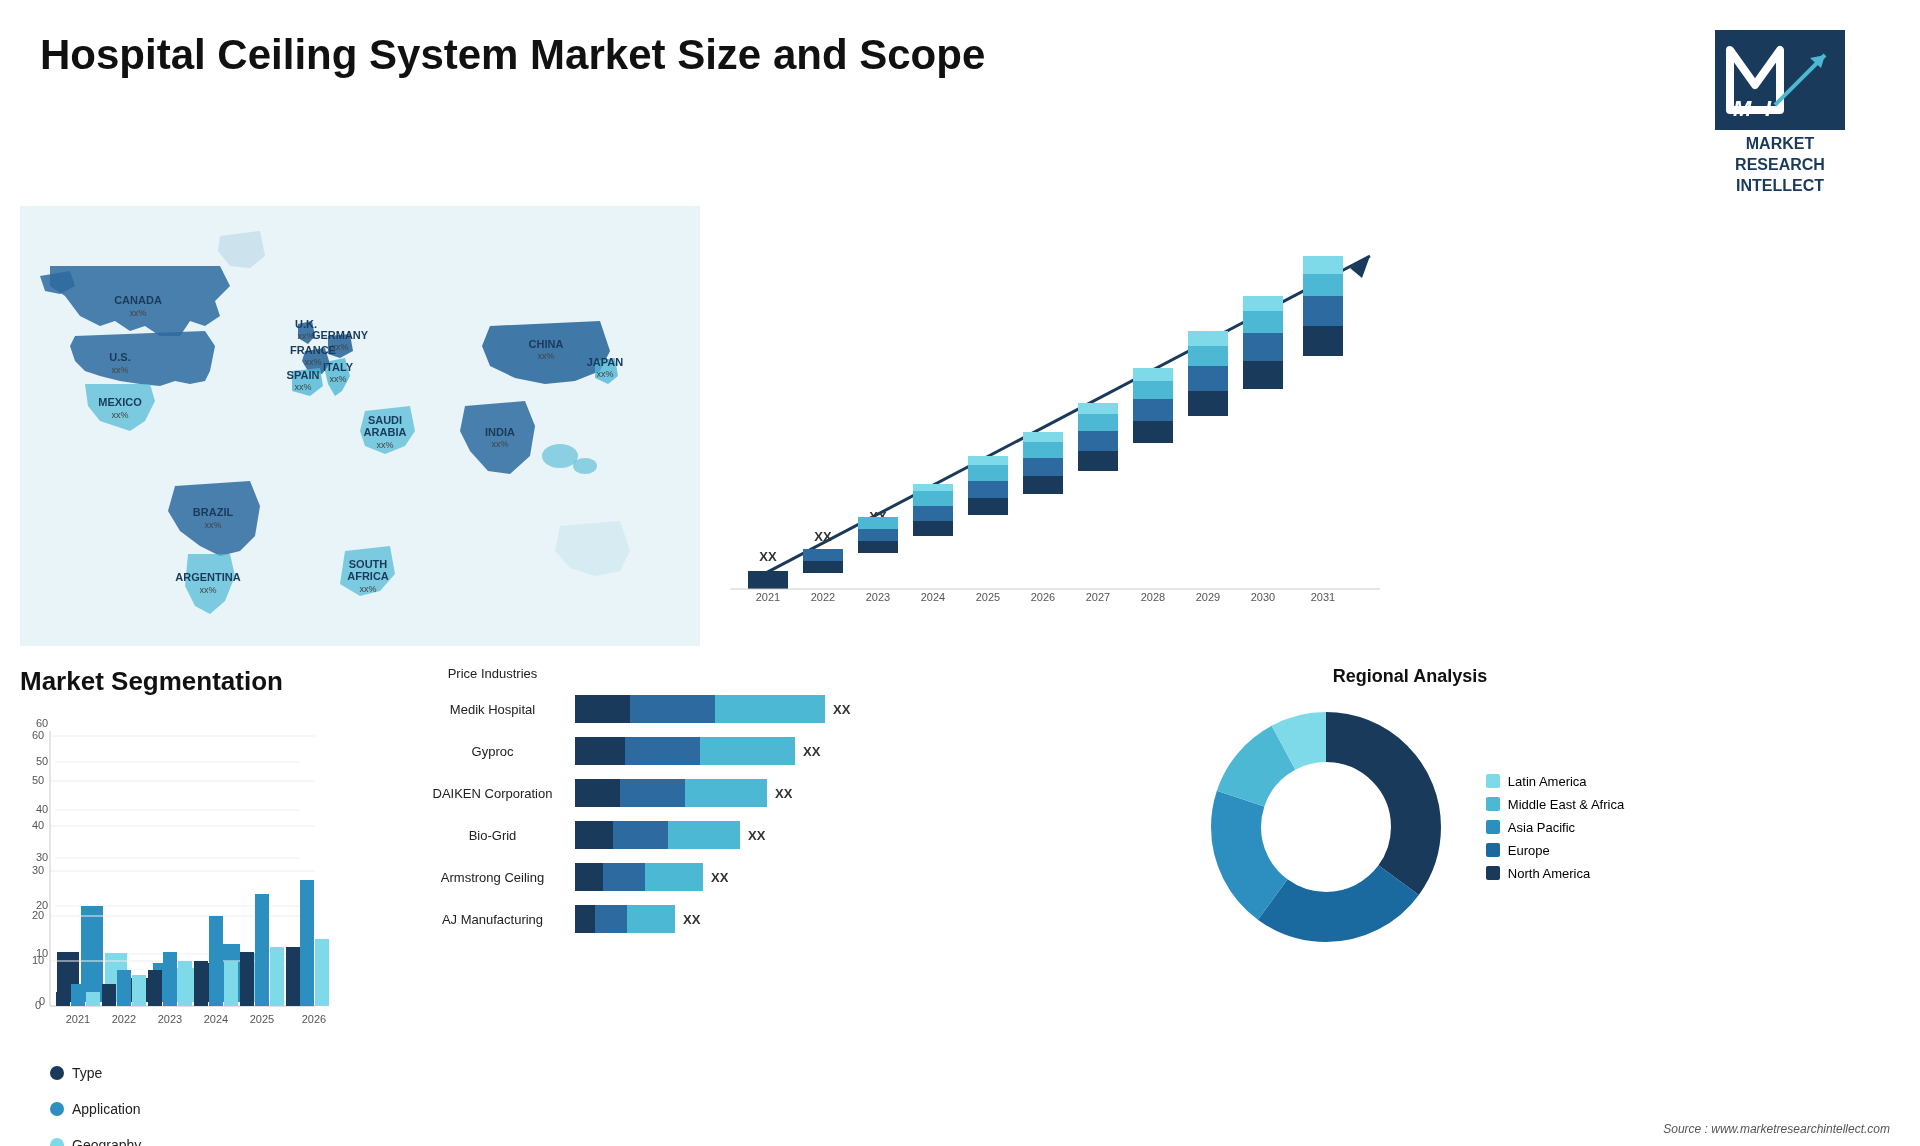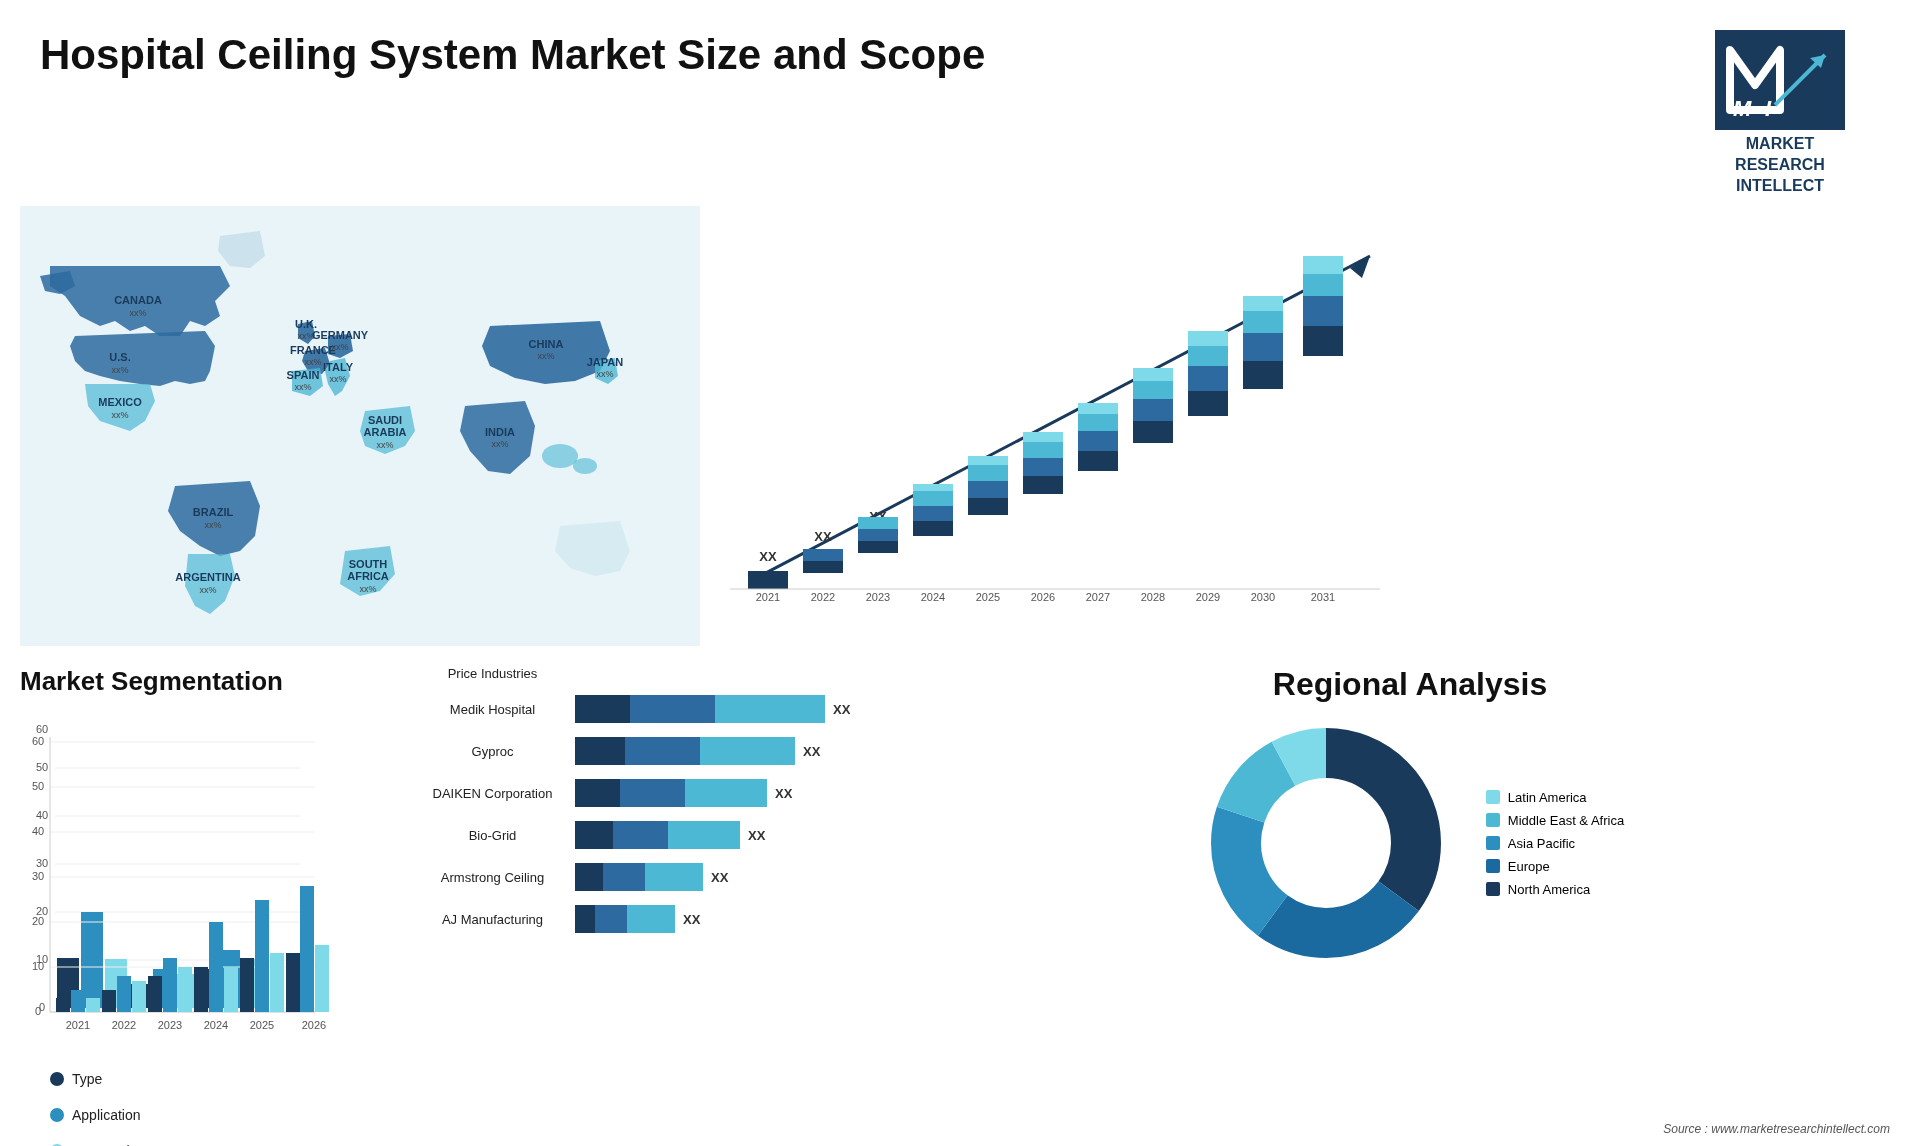--- a/index.html
+++ b/index.html
@@ -80,21 +80,21 @@
 
     
     .segmentation-section {
       width: 380px;
       flex-shrink: 0;
     }
     .section-title {
       font-size: 26px;
       font-weight: 700;
       color: #111;
-      margin-bottom: 16px;
+      margin-bottom: 10px;
     }
 
     
     .players-section {
       width: 520px;
       flex-shrink: 0;
       padding: 0 20px;
     }
     .players-title {
       font-size: 26px;
@@ -103,21 +103,21 @@
       margin-bottom: 15px;
       text-align: center;
     }
 
     
     .regional-section {
       flex: 1;
       padding: 0 10px;
     }
     .regional-title {
-      font-size: 32px;
+      font-size: 18px;
       font-weight: 700;
       color: #111;
       margin-bottom: 10px;
       text-align: center;
     }
     .country-label {
       font-size: 11px;
       font-weight: 700;
       fill: #1a3a5c;
       text-anchor: middle;

